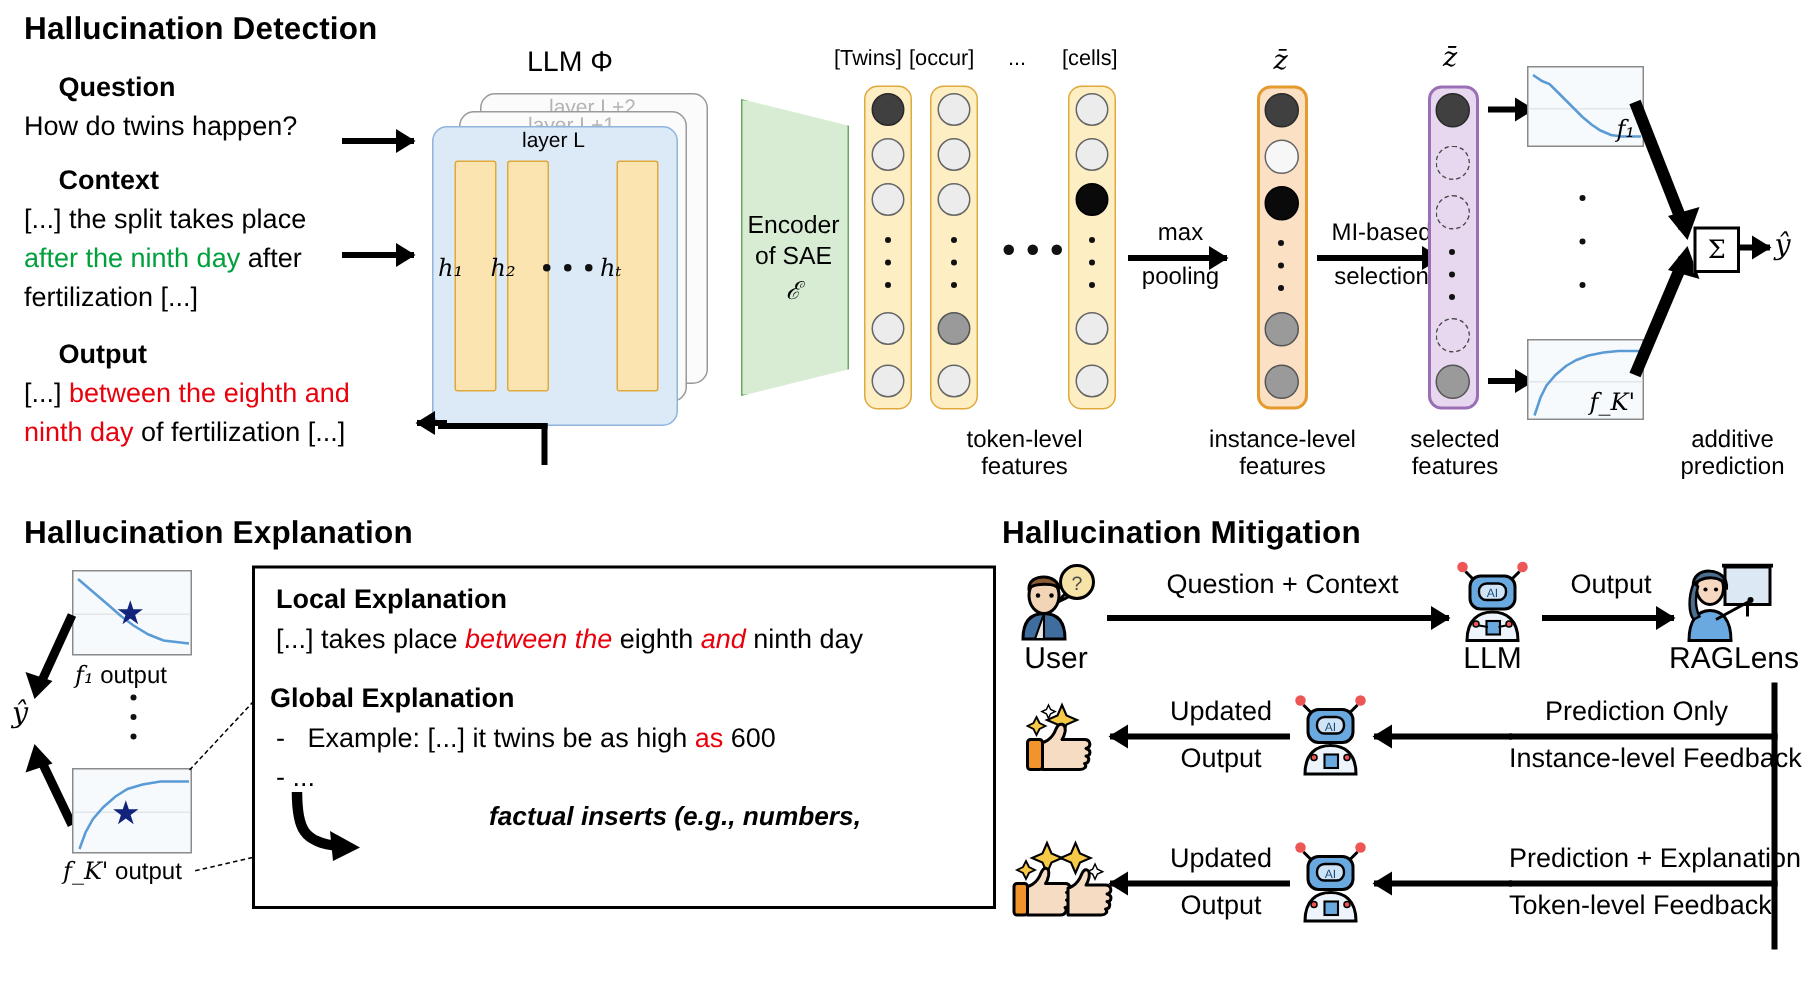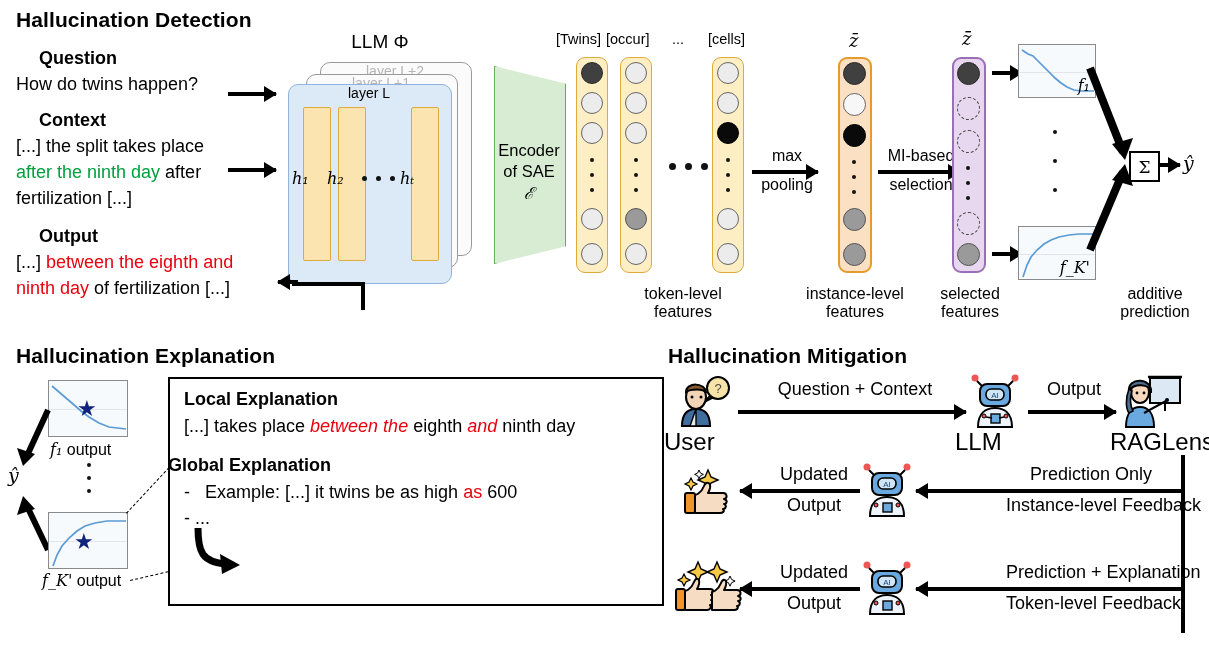--- a/index.html
+++ b/index.html
@@ -71,21 +71,21 @@
   .panel{position:absolute;border:2.5px solid #000;background:#fff;box-sizing:border-box;}
   .p-h{font-size:18px;font-weight:bold;}
   .p-t{font-size:18px;}
   .ital-red{color:#e8000d;font-style:italic;}
   .red{color:#e8000d;}
   .emph{font-size:17.5px;font-weight:bold;font-style:italic;text-align:center;line-height:1.28;}
   .dashline{position:absolute;border-top:1.6px dashed #000;transform-origin:0 0;}
 
   
   .mi-txt{position:absolute;font-size:18px;white-space:nowrap;text-align:center;}
-  .icon-cap{position:absolute;font-size:24px;white-space:nowrap;}
+  .icon-cap{position:absolute;font-size:20px;text-align:center;white-space:nowrap;}
   .ico{position:absolute;}
 </style>
 </head>
 <body>
 
 <div class="abs sec-title" style="left:16px;top:8px;">Hallucination Detection</div>
 
 <div class="abs lbl-bold" style="left:16px;top:48px;">Question</div>
 <div class="abs txt" style="left:16px;top:74px;">How do twins happen?</div>
 
@@ -323,32 +323,33 @@
 </div>
 
 <div class="dashline" style="left:130px;top:580px;width:60px;transform:rotate(-13deg);"></div>
 <div class="dashline" style="left:126px;top:513px;width:182px;transform:rotate(-47deg);"></div>
 
 <div class="panel" style="left:168px;top:377px;width:496px;height:229px;"></div>
 <div class="abs p-h" style="left:184px;top:389px;">Local Explanation</div>
 <div class="abs p-t" style="left:184px;top:416px;white-space:nowrap;">
   <span>[...] takes place </span><span class="ital-red">between the</span><span> eighth </span><span class="ital-red">and</span><span> ninth day</span>
 </div>
-<div class="abs p-h" style="left:168px;top:455px;">Global Explanation</div>
+<div class="abs p-h" style="left:180px;top:455px;">Global Explanation</div>
 <div class="abs p-t" style="left:184px;top:482px;">-</div>
 <div class="abs p-t" style="left:205px;top:482px;white-space:nowrap;">
   <span>Example: [...] it twins be as high </span><span class="red">as</span><span> 600</span>
 </div>
 <div class="abs p-t" style="left:184px;top:508px;">-   ...</div>
 
 <svg class="abs" style="left:192px;top:526px;" width="58" height="52">
   <path d="M6,2 C6,26 10,36 34,38" fill="none" stroke="#000" stroke-width="7" stroke-linecap="butt"></path>
   <polygon points="48,39 28,28 30,48" fill="#000"></polygon>
 </svg>
 <div class="abs emph" style="left:248px;top:533px;width:404px;">
+  <div>factual inserts (e.g., numbers,</div>
 </div>
 
 <div class="abs sec-title" style="left:668px;top:344px;">Hallucination Mitigation</div>
 
 <svg class="ico" style="left:674px;top:376px;" width="60" height="52" viewBox="0 0 60 52">
   <circle cx="44" cy="12" r="11" fill="#f5e3a8" stroke="#000" stroke-width="2"></circle>
   <path d="M36,20 L30,26 L38,22 Z" fill="#f5e3a8" stroke="#000" stroke-width="2"></path>
   <text x="44" y="17" font-size="13" text-anchor="middle" font-family="Liberation Sans, sans-serif" fill="#4a4a4a">?</text>
   <path d="M8,50 C8,38 13,33 22,33 C31,33 36,38 36,50 Z" fill="#3f6d9e" stroke="#000" stroke-width="2"></path>
   <path d="M22,33 L16,50 L22,50 Z" fill="#e8e8e8" stroke="#000" stroke-width="1.4"></path>

